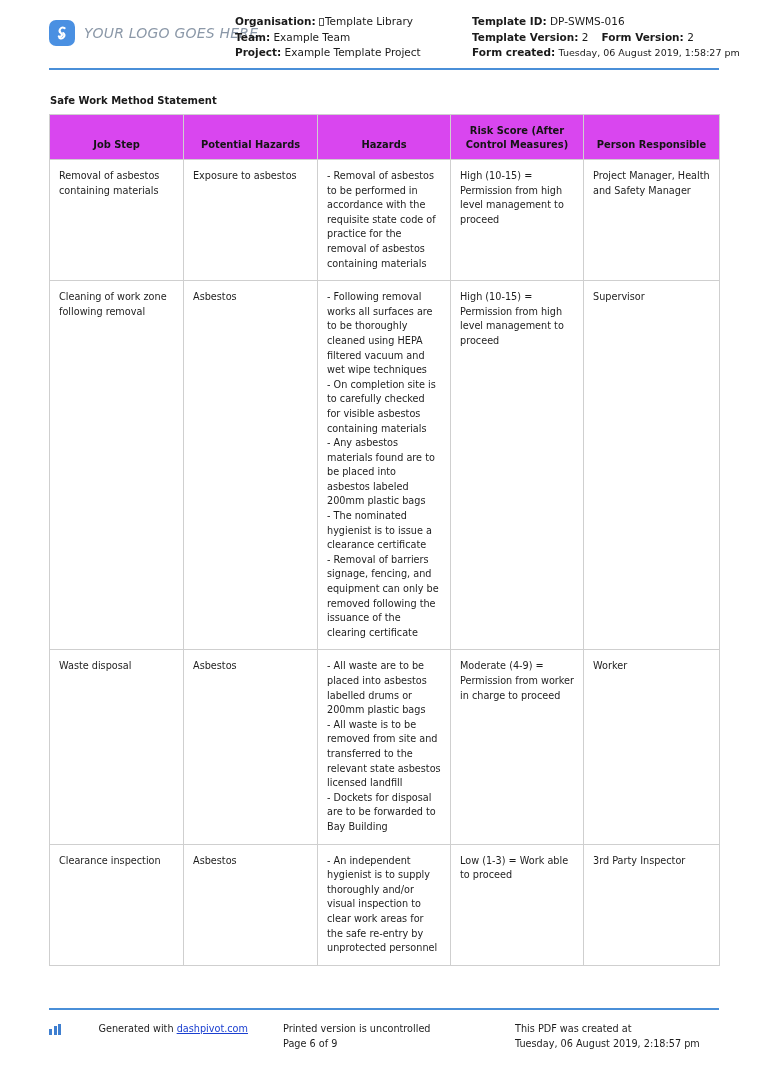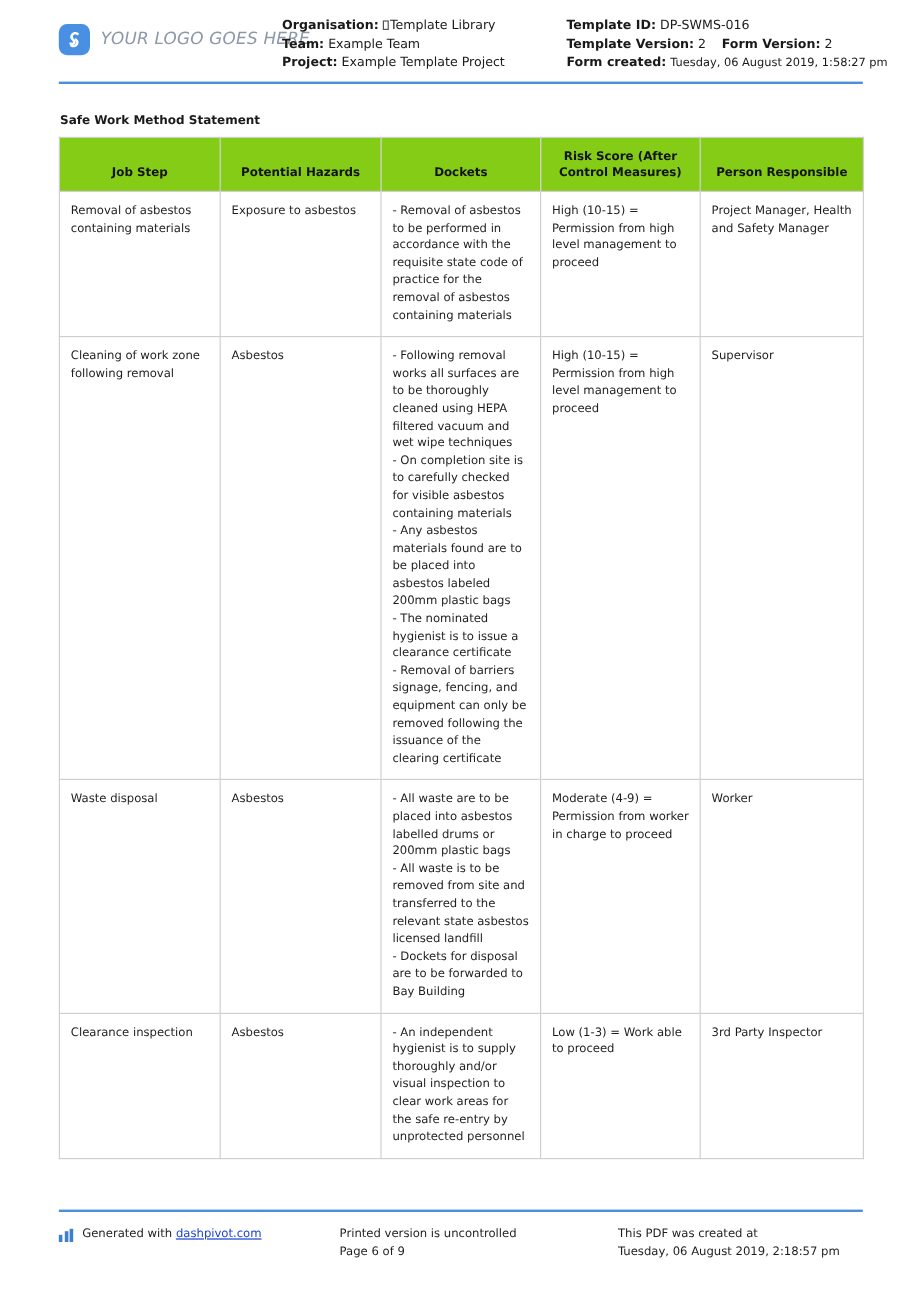--- a/index.html
+++ b/index.html
@@ -114,21 +114,21 @@
   table.swms th, table.swms td {
     border: 1px solid #cfcfcf;
     vertical-align: top;
     padding: 9px 9px 9px 9px;
     font-size: 9.7px;
     line-height: 14.6px;
     color: #1d1d1d;
     word-wrap: break-word;
   }
   table.swms thead th {
-    background: #84cc16;
+    background: #d946ef;
     font-weight: bold;
     height: 44px;
     vertical-align: bottom;
     padding-bottom: 8px;
     font-size: 9.9px;
     line-height: 13.5px;
     color: #141414;
   }
   .col1 { width: 134px; }
   .col2 { width: 134px; }
@@ -155,21 +155,21 @@
   .footer {
     position: absolute;
     left: 49px;
     top: 1022px;
     width: 670px;
     display: flex;
     font-size: 9.7px;
     line-height: 14.5px;
     color: #1d1d1d;
   }
-  .footer-left { width: 234px; display: flex; align-items: flex-start; }
+  .footer-left { width: 234px; display: flex; align-items: flex-start; gap: 30px; }
   .footer-mid { width: 232px; }
   .footer-right { width: 204px; }
   .bars-icon {
     display: inline-flex;
     align-items: flex-end;
     height: 11px;
     margin-right: 6px;
     margin-top: 2px;
   }
   .bars-icon i {
@@ -245,21 +245,21 @@
         <col class="col1">
           <col class="col2">
           <col class="col3">
           <col class="col4">
           <col class="col5">
       </colgroup>
       <thead>
         <tr>
           <th>Job Step</th>
           <th>Potential Hazards</th>
-          <th>Dockets</th>
+          <th>Hazards</th>
           <th>Risk Score (After Control Measures)</th>
           <th>Person Responsible</th>
         </tr>
       </thead>
       <tbody>
         <tr class="r1">
           <td>Removal of asbestos containing materials</td>
           <td>Exposure to asbestos</td>
           <td class="cell-lines">
               <span>- Removal of asbestos to be performed in accordance with the requisite state code of practice for the removal of asbestos containing materials</span>

